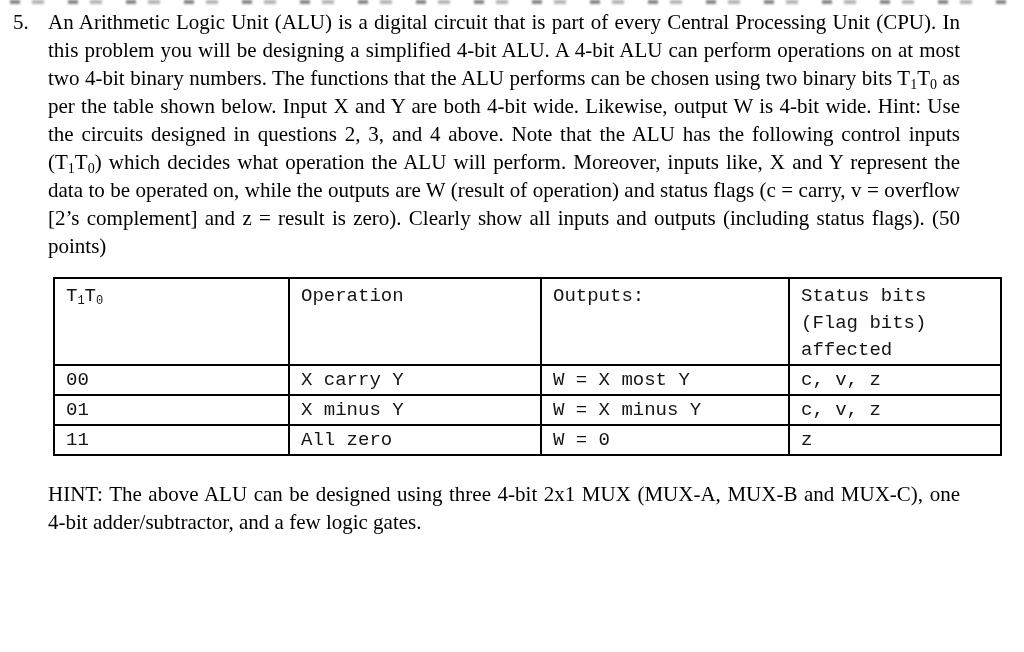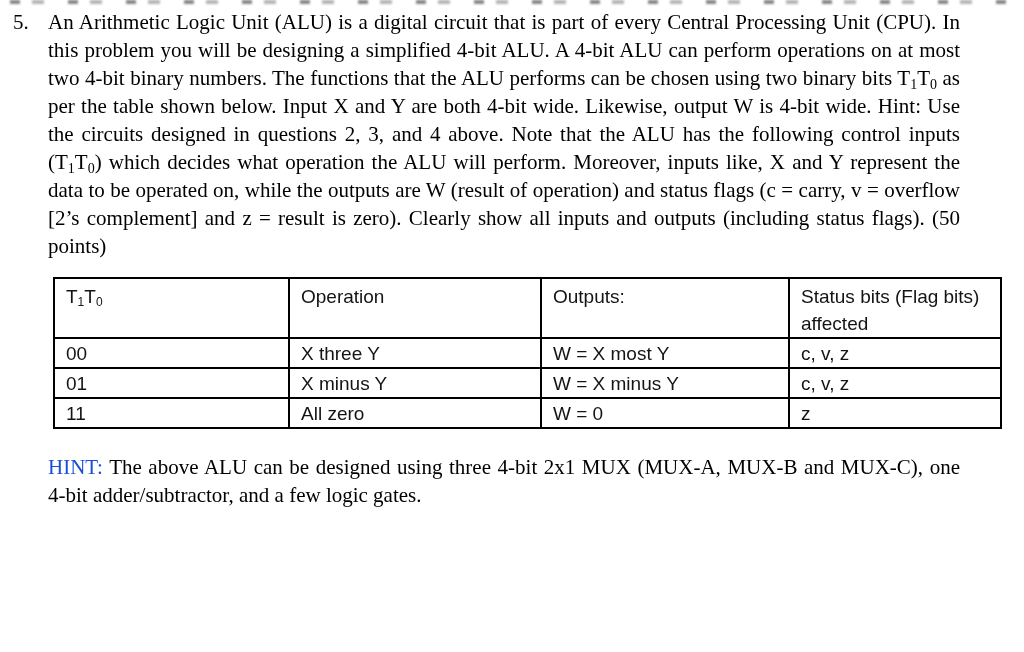--- a/index.html
+++ b/index.html
@@ -43,21 +43,21 @@
     font-size: 14px;
     line-height: 0;
     vertical-align: -4px;
   }
   .para2 { margin-top: 14px; }
   .table-block { margin: 17px 0 0 53px; }
   table.alu {
     border-collapse: collapse;
     table-layout: fixed;
     width: 947px;
-    font-family: Liberation Sans, sans-serif;
+    font-family: Liberation Mono, monospace;
     font-size: 19px;
     color: #141414;
   }
   table.alu th, table.alu td {
     border: 2px solid #000000;
     box-sizing: border-box;
     text-align: left;
     font-weight: normal;
   }
   table.alu th {
@@ -70,21 +70,21 @@
     height: 30px;
     padding: 1px 12px 0 11px;
     line-height: 27px;
   }
   table.alu sub {
     font-size: 12px;
     line-height: 0;
     vertical-align: -3px;
   }
   .hint { margin-top: 24px; }
-  .hint-label { color: #1d4ed8; }
+  .hint-label { color: #000000; }
 </style>
 </head>
 <body>
 
 <div class="artifact-strip"></div>
 
 <div class="question">
   <span class="qnum">5.</span>
 
   <p class="para para1"><span>An Arithmetic Logic Unit (ALU) is a digital circuit that is part of every Central Processing Unit (CPU). In this problem you will be designing a simplified 4-bit ALU. A 4-bit ALU can perform operations on at most two 4-bit binary numbers. The functions that the ALU performs can be chosen using two binary bits </span><span><span>T</span><sub>1</sub><span>T</span><sub>0</sub></span><span> as per the table shown below. Input X and Y are both 4-bit wide. Likewise, output W is 4-bit wide. Hint: Use the circuits designed in questions 2, 3, and 4 above. Note that the ALU has the following control inputs (</span><span><span>T</span><sub>1</sub><span>T</span><sub>0</sub></span><span>) which decides what operation the ALU will perform. Moreover, inputs like, X and Y represent the data to be operated on, while the outputs are W (result of operation) and status flags (c = carry, v = overflow [2’s complement] and z = result is zero). Clearly show all inputs and outputs (including status flags). (50 points)</span></p>
@@ -102,21 +102,21 @@
         <tr>
           <th><span>T</span><sub>1</sub><span>T</span><sub>0</sub></th>
           <th>Operation</th>
           <th>Outputs:</th>
           <th>Status bits (Flag bits) affected</th>
         </tr>
       </thead>
       <tbody>
         <tr>
           <td>00</td>
-          <td>X three Y</td>
+          <td>X carry Y</td>
           <td>W = X most Y</td>
           <td>c, v, z</td>
         </tr>
         <tr>
           <td>01</td>
           <td>X minus Y</td>
           <td>W = X minus Y</td>
           <td>c, v, z</td>
         </tr>
         <tr>

